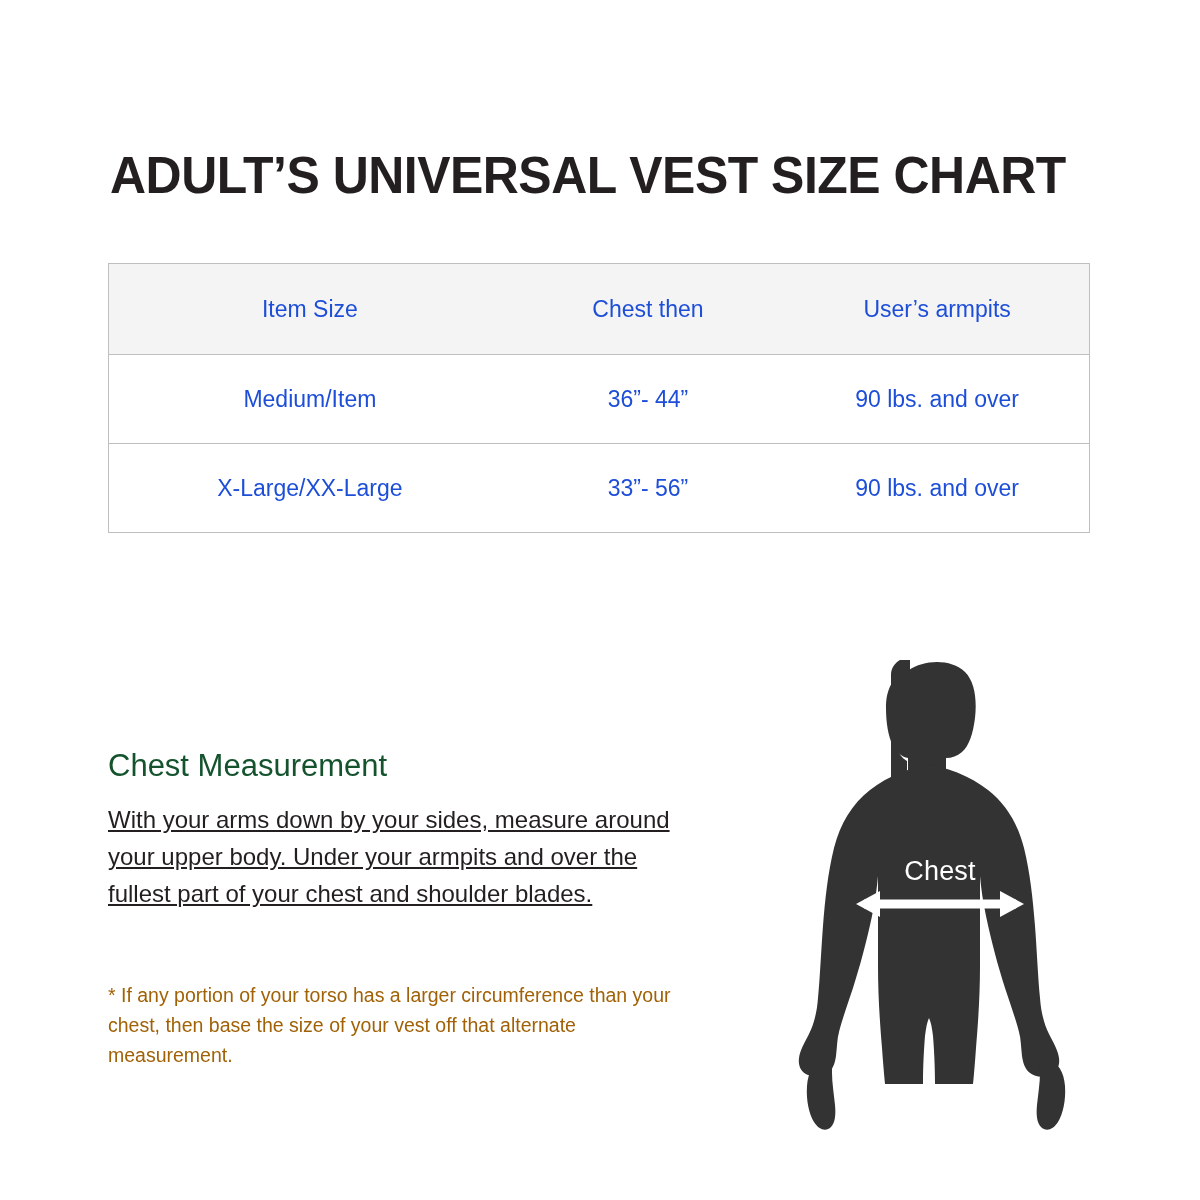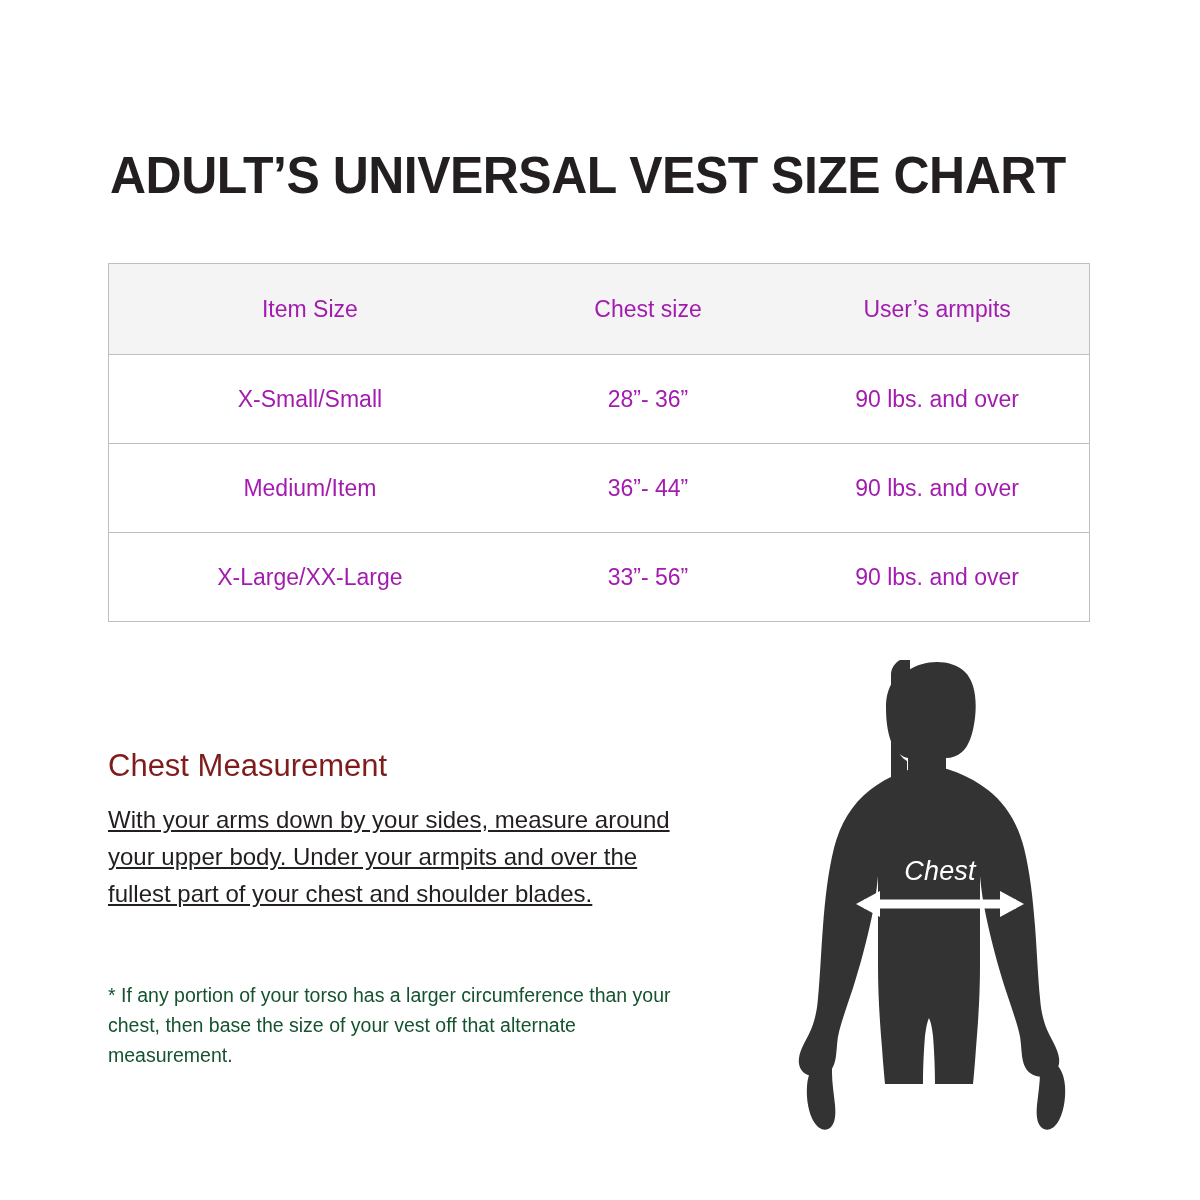--- a/index.html
+++ b/index.html
@@ -50,21 +50,21 @@
   table.size-table {
     width: 100%;
     border-collapse: collapse;
     table-layout: fixed;
   }
   table.size-table th,
   table.size-table td {
     text-align: center;
     font-size: 23px;
     font-weight: 400;
-    color: #a21caf;
+    color: #1d4ed8;
     padding: 0;
     height: 88px;
     vertical-align: middle;
     border-bottom: 1px solid #bfbfbf;
   }
   table.size-table thead th {
     background: #f4f4f4;
     height: 90px;
     font-weight: 400;
   }
@@ -78,40 +78,40 @@
     font-weight: 500;
   }
 
   
   .measure-heading {
     position: absolute;
     left: 108px;
     top: 722px;
     font-size: 31px;
     font-weight: 400;
-    color: #7f1d1d;
+    color: #14532d;
   }
   .measure-body {
     position: absolute;
     left: 108px;
     top: 777px;
     width: 580px;
     font-size: 24px;
     line-height: 37px;
     color: #231f20;
     text-decoration: underline;
   }
   .measure-note {
     position: absolute;
     left: 108px;
     top: 960px;
     width: 575px;
     font-size: 19.5px;
     line-height: 30px;
-    color: #14532d;
+    color: #a16207;
   }
 
   
   .figure {
     position: absolute;
     left: 760px;
     top: 660px;
     width: 360px;
     height: 500px;
   }
@@ -122,50 +122,44 @@
     position: absolute;
     left: 0;
     top: 196px;
     width: 360px;
     text-align: center;
     color: #ffffff;
     font-size: 27px;
     font-weight: 400;
     letter-spacing: 0.2px;
     pointer-events: none;
-    font-style: italic;
   }
 </style>
 </head>
 <body>
 
 <div class="page">
 
   <h1 class="title">ADULT’S UNIVERSAL VEST SIZE CHART</h1>
 
   <div class="table-wrap">
     <table class="size-table">
       <colgroup>
         <col class="c1">
           <col class="c2">
           <col class="c3">
       </colgroup>
       <thead>
         <tr>
           <th>Item Size</th>
-          <th>Chest size</th>
+          <th>Chest then</th>
           <th>User’s armpits</th>
         </tr>
       </thead>
       <tbody>
-        <tr>
-          <td>X-Small/Small</td>
-          <td class="num">28”- 36”</td>
-          <td>90 lbs. and over</td>
-        </tr>
         <tr>
           <td>Medium/Item</td>
           <td class="num">36”- 44”</td>
           <td>90 lbs. and over</td>
         </tr>
         <tr>
           <td>X-Large/XX-Large</td>
           <td class="num">33”- 56”</td>
           <td>90 lbs. and over</td>
         </tr>

